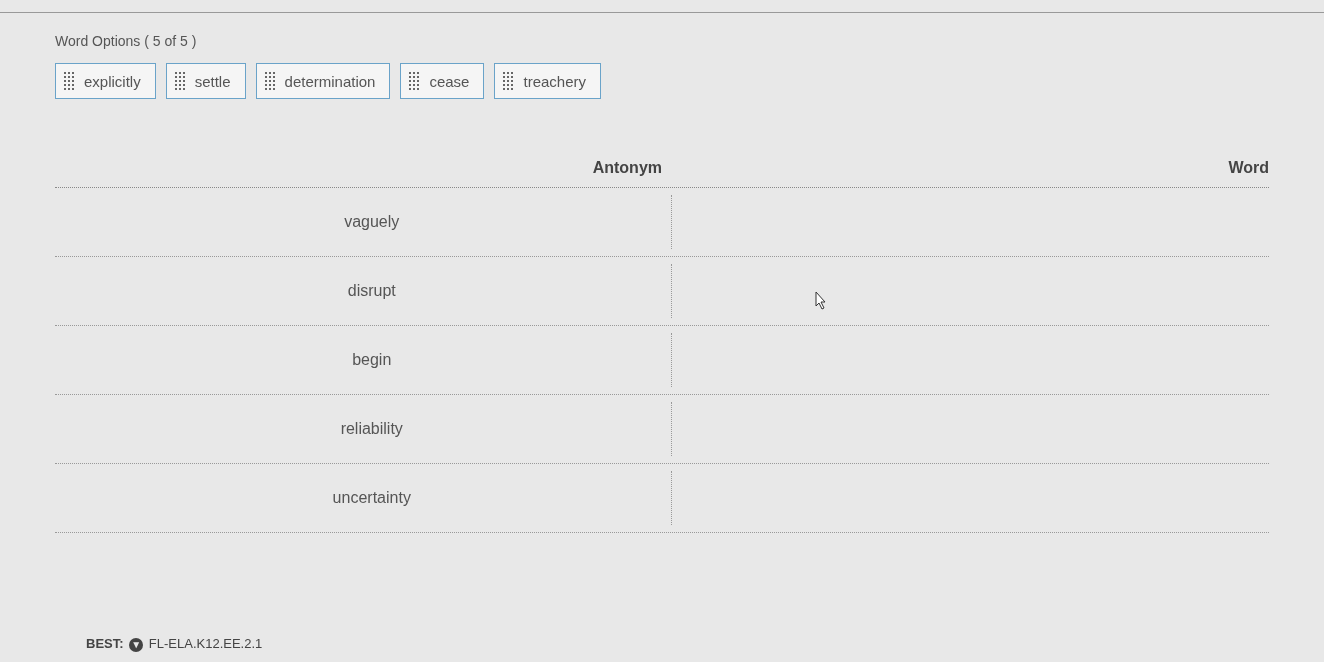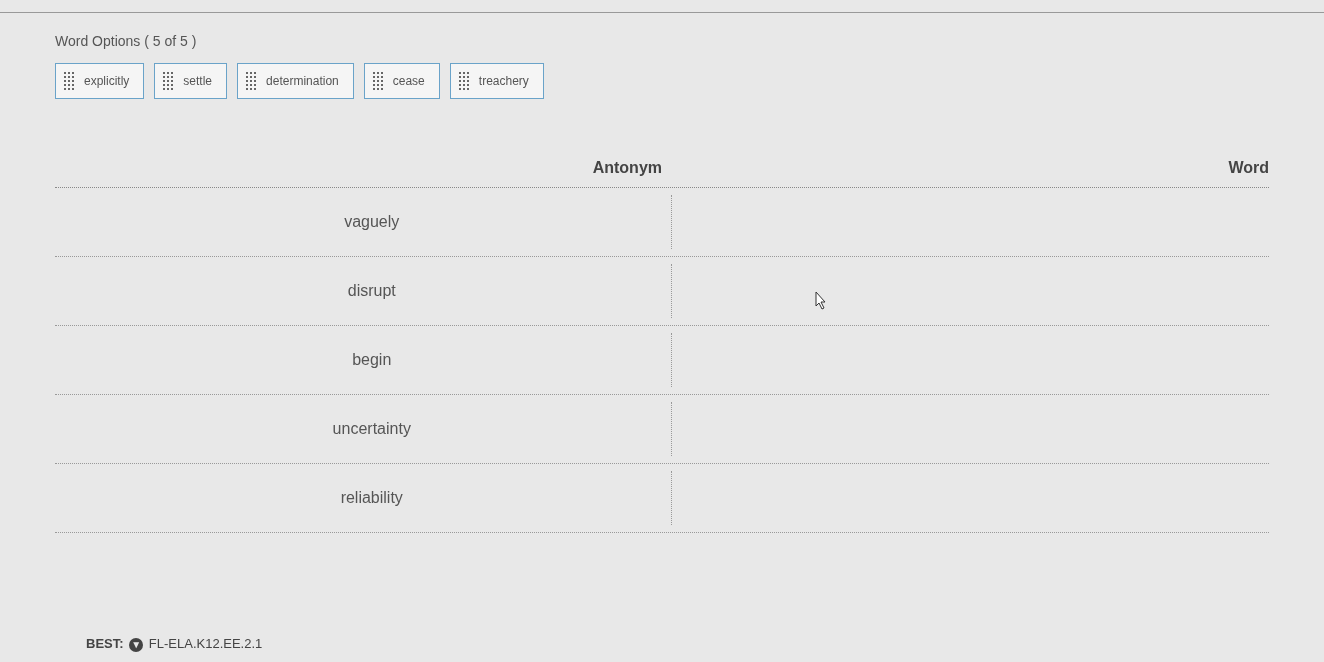--- a/index.html
+++ b/index.html
@@ -33,21 +33,21 @@
       display: flex;
       gap: 10px;
       margin-bottom: 60px;
     }
     .word-chip {
       display: inline-flex;
       align-items: center;
       border: 1px solid #6aa3c9;
       background: #f5f5f5;
       padding: 8px 14px 8px 8px;
-      font-size: 12px;
+      font-size: 15px;
       color: #555;
       cursor: move;
     }
     .drag-handle {
       width: 10px;
       height: 18px;
       margin-right: 10px;
       display: flex;
       flex-direction: column;
       justify-content: space-between;
@@ -300,25 +300,25 @@
     </div>
     <div class="table-row">
       <div class="cell-left">disrupt</div>
       <div class="cell-right"></div>
     </div>
     <div class="table-row">
       <div class="cell-left">begin</div>
       <div class="cell-right"></div>
     </div>
     <div class="table-row">
+      <div class="cell-left">reliability</div>
+      <div class="cell-right"></div>
+    </div>
+    <div class="table-row">
       <div class="cell-left">uncertainty</div>
-      <div class="cell-right"></div>
-    </div>
-    <div class="table-row">
-      <div class="cell-left">reliability</div>
       <div class="cell-right"></div>
     </div>
   </div>
 
 </div>
 
 <div class="footer">
   <span class="footer-best">BEST:</span>
   <span class="down-arrow-icon">▼</span>
   <span>FL-ELA.K12.EE.2.1</span>

